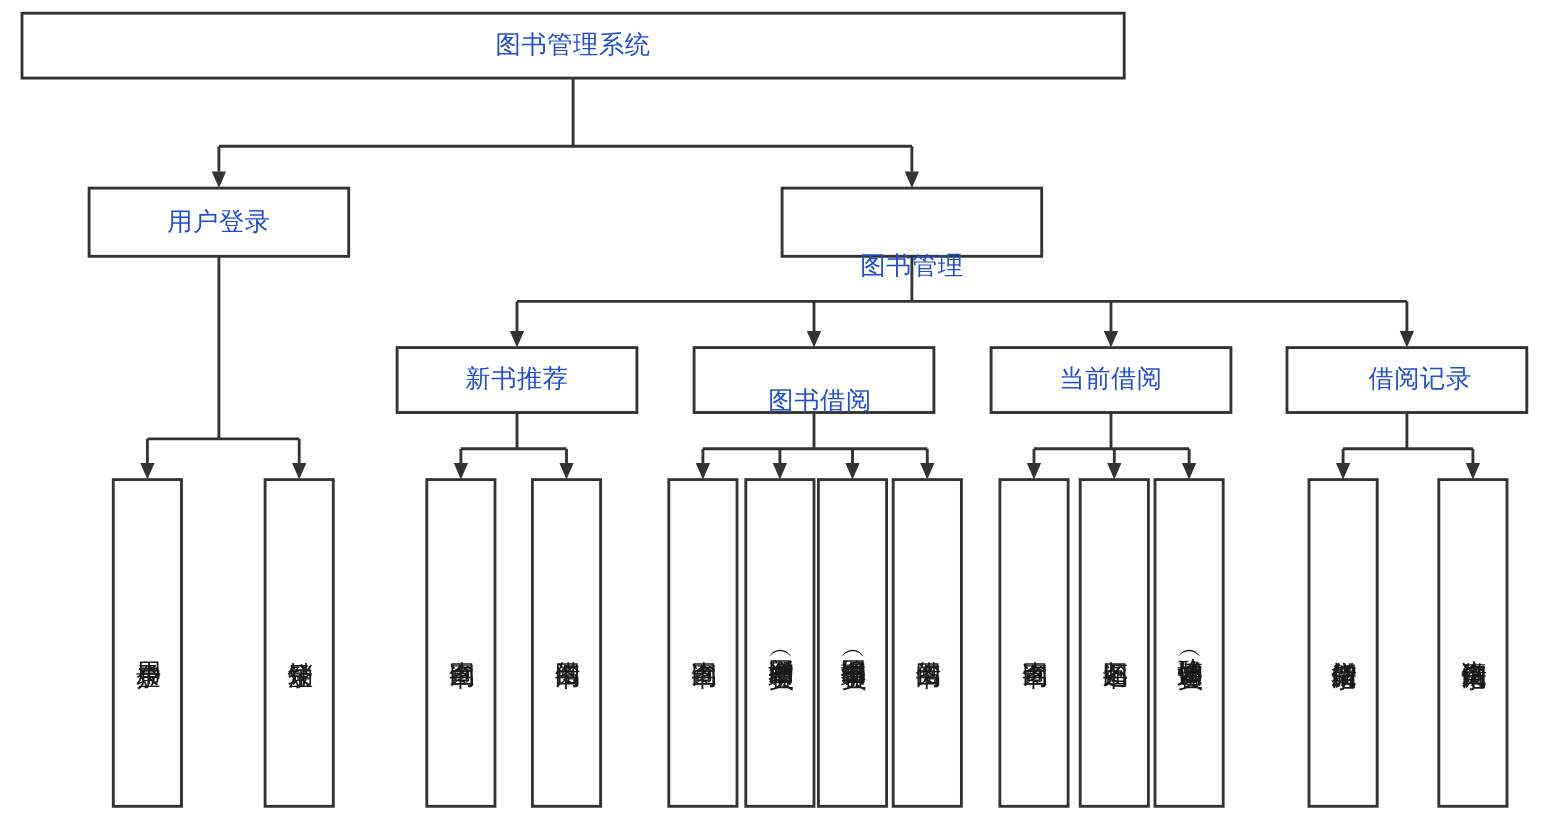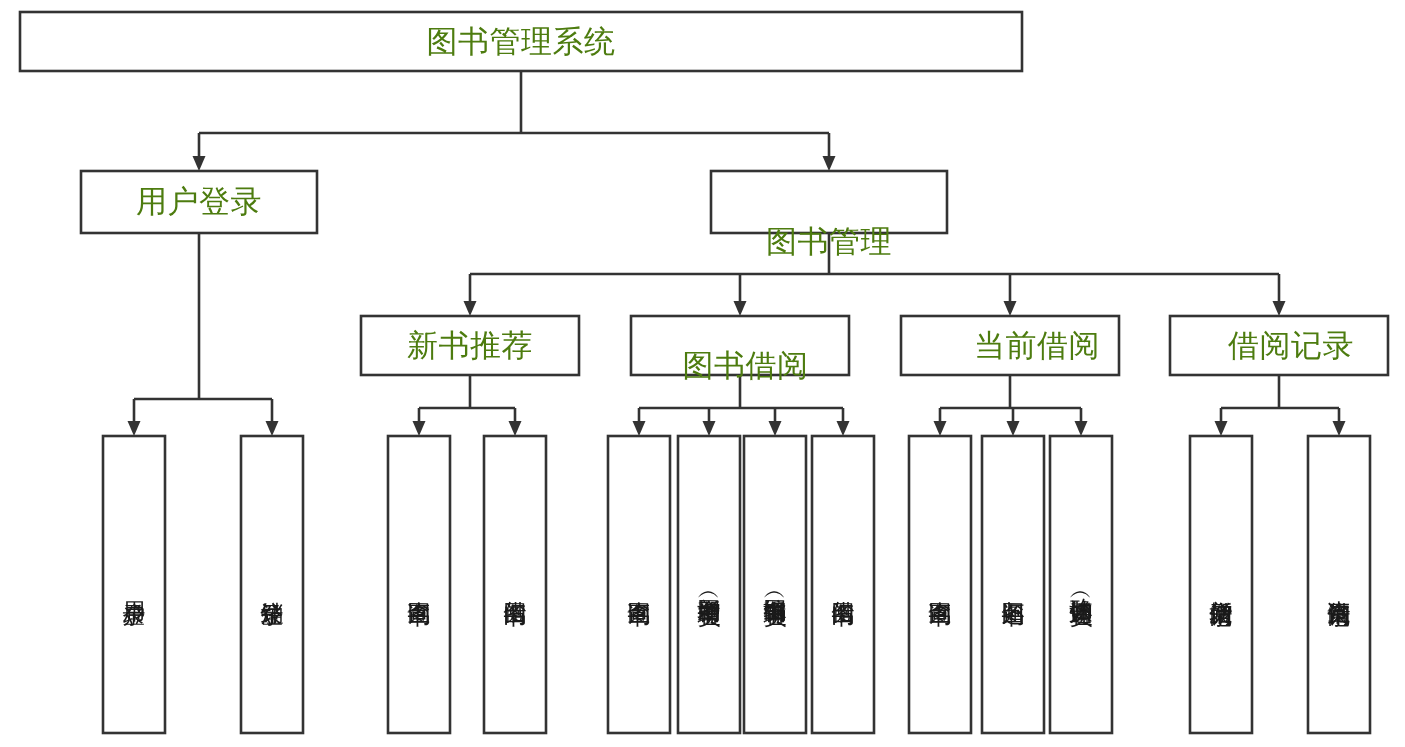--- a/index.html
+++ b/index.html
@@ -40,22 +40,22 @@
   }
   .arrow-head {
     fill: #333333;
     stroke: none;
   }
   .node-label-h {
     position: absolute;
     display: flex;
     align-items: center;
     justify-content: center;
-    color: #4d7c0f;
-    font-size: 31px;
+    color: #1d4ed8;
+    font-size: 23px;
     line-height: 1.15;
     letter-spacing: 0.5px;
     white-space: nowrap;
     pointer-events: none;
   }
   .node-label-v {
     position: absolute;
     display: flex;
     align-items: center;
     justify-content: center;
@@ -162,21 +162,21 @@
         <rect x="1308" y="436" width="62" height="297" class="node-box"></rect>
       </g>
   </svg>
 
   <div id="label-layer">
       <div class="node-label-h" style="left: 20px; top: 12px; width: 1002px; height: 59px;">图书管理系统</div>
       <div class="node-label-h" style="left: 81px; top: 171px; width: 236px; height: 62px;">用户登录</div>
       <div class="node-label-h" style="left: 711px; top: 171px; width: 236px; height: 62px; margin-top: 40px;">图书管理</div>
       <div class="node-label-h" style="left: 361px; top: 316px; width: 218px; height: 59px;">新书推荐</div>
       <div class="node-label-h" style="left: 659px; top: 316px; width: 173px; height: 59px; margin-top: 20px;">图书借阅</div>
-      <div class="node-label-h" style="left: 881px; top: 316px; width: 220px; height: 59px; padding-left: 46px;">当前借阅</div>
+      <div class="node-label-h" style="left: 854px; top: 316px; width: 220px; height: 59px; padding-left: 46px;">当前借阅</div>
       <div class="node-label-h" style="left: 1170px; top: 316px; width: 242px; height: 59px;">借阅记录</div>
       <div class="node-label-v" style="left: 103px; top: 436px; width: 62px; height: 297px;">用户登录</div>
       <div class="node-label-v" style="left: 241px; top: 436px; width: 62px; height: 297px;">注销登录</div>
       <div class="node-label-v" style="left: 388px; top: 436px; width: 62px; height: 297px;">查询图书</div>
       <div class="node-label-v" style="left: 484px; top: 436px; width: 62px; height: 297px;">借阅图书</div>
       <div class="node-label-v" style="left: 608px; top: 436px; width: 62px; height: 297px;">查询图书</div>
       <div class="node-label-v" style="left: 678px; top: 436px; width: 62px; height: 297px;">新增图书（管理员）</div>
       <div class="node-label-v" style="left: 744px; top: 436px; width: 62px; height: 297px;">编辑图书（管理员）</div>
       <div class="node-label-v" style="left: 812px; top: 436px; width: 62px; height: 297px;">借阅图书</div>
       <div class="node-label-v" style="left: 909px; top: 436px; width: 62px; height: 297px;">查询图书</div>

